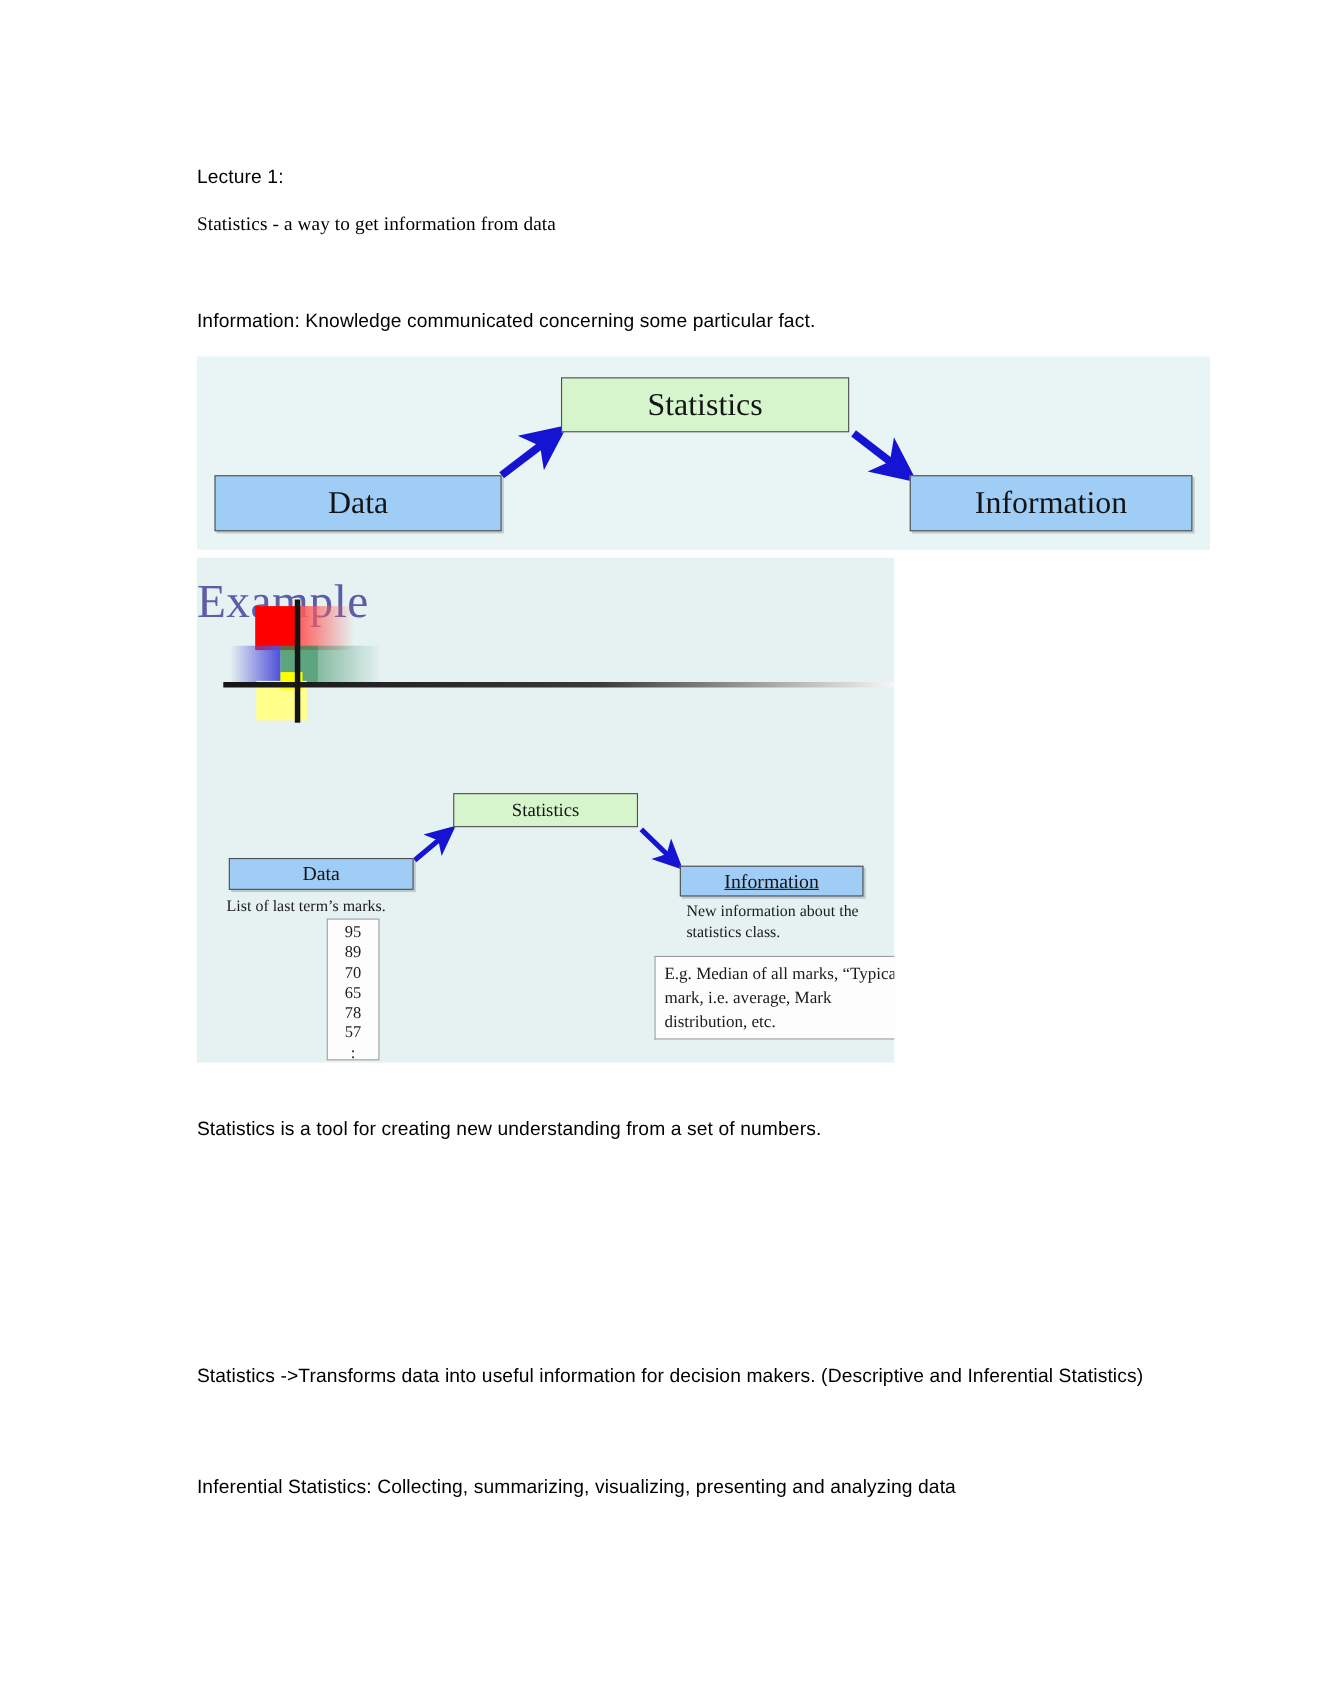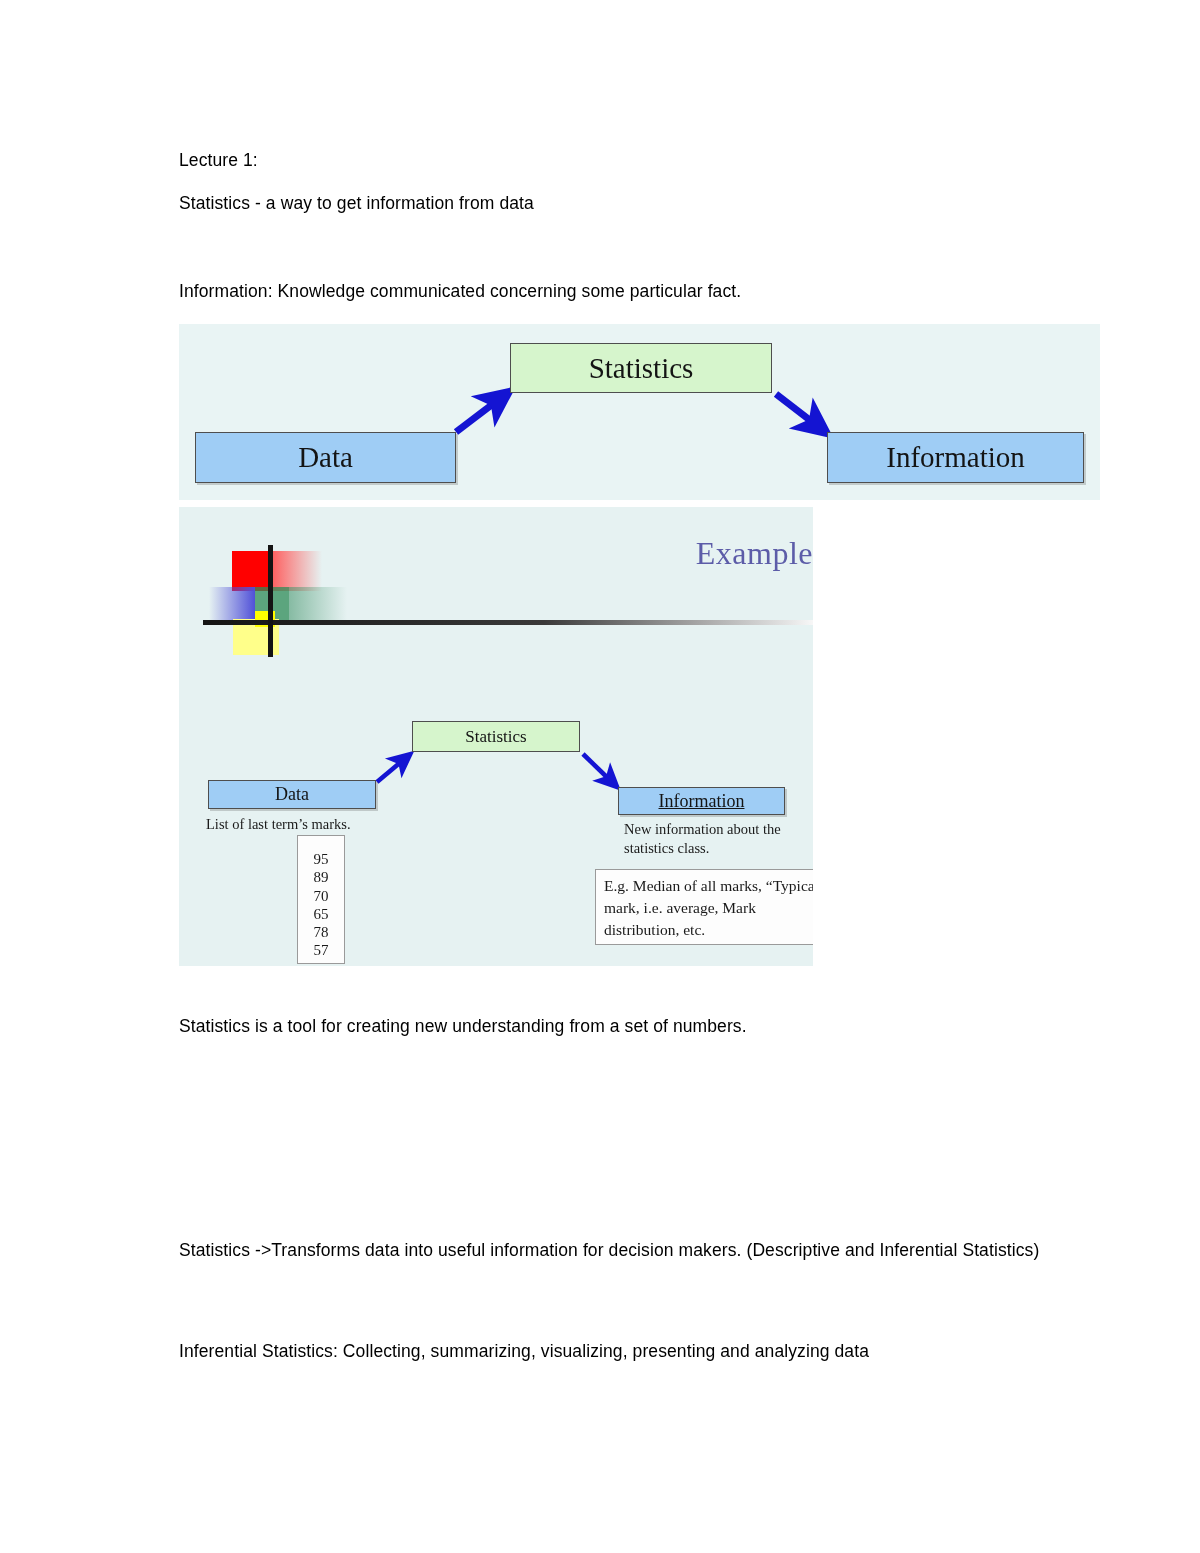--- a/index.html
+++ b/index.html
@@ -92,25 +92,25 @@
     position: absolute;
     left: 139px;
     top: 507px;
     width: 634px;
     height: 459px;
     background: #e6f2f2;
     overflow: hidden;
   }
   .ex-title {
     position: absolute;
-    left: 0; top: 28px;
+    left: 0; top: 16px;
     width: 634px;
-    text-align: right;
-    font-family: "Liberation Serif", serif;
-    font-size: 32px;
+    text-align: left;
+    font-family: "Liberation Serif", serif;
+    font-size: 43px;
     color: #5c5ca8;
     letter-spacing: 0.5px;
   }
   
   .deco { position: absolute; left: 8px; top: 38px; width: 230px; height: 90px; }
   .deco .sq { position: absolute; }
   .deco .red    { left: 45px;  top: 6px;  width: 38px; height: 40px; background: #ff0000; }
   .deco .redfade{ left: 83px;  top: 6px;  width: 52px; height: 40px;
                   background: linear-gradient(to right, #ff5a5a, rgba(255,255,255,0)); }
   .deco .blue   { left: 22px;  top: 42px; width: 46px; height: 36px;
@@ -169,21 +169,21 @@
     left: 118px; top: 123px;
     width: 48px; height: 129px;
     box-sizing: border-box;
     background: #fdfdfd;
     border: 1.3px solid #9a9a9a;
     font-family: "Liberation Serif", serif;
     font-size: 15px;
     line-height: 18.3px;
     text-align: center;
     color: #1a1a1a;
-    padding-top: 14px;
+    padding-top: 3px;
   }
   .eg-box {
     position: absolute;
     left: 416px; top: 157px;
     width: 240px; height: 76px;
     box-sizing: border-box;
     background: #fdfdfd;
     border: 1.3px solid #9a9a9a;
     border-right: none;
     font-family: "Liberation Serif", serif;
@@ -193,21 +193,21 @@
     padding: 5px 0 0 8px;
   }
 </style>
 </head>
 <body>
 
 <div class="page">
 
   <div class="para" style="top:145px;">Lecture 1:</div>
 
-  <div class="para wide" style="top:188px;">Statistics - a way to get information from data</div>
+  <div class="para wide" style="top:188px;font-family:Liberation Serif, serif;">Statistics - a way to get information from data</div>
 
 
   <div class="para wide" style="top:276px;">Information: Knowledge communicated concerning some particular fact.</div>
 
   <div class="diagram-one">
 
     <svg class="d1-svg" viewBox="0 0 921 176">
       <defs>
         <marker id="ah1" markerWidth="7" markerHeight="7" refX="4.6" refY="3.2" orient="auto" markerUnits="strokeWidth">
           <path d="M0.4,0.4 L6.4,3.2 L0.4,6.0 L1.9,3.2 z" fill="#1414d2"></path>

